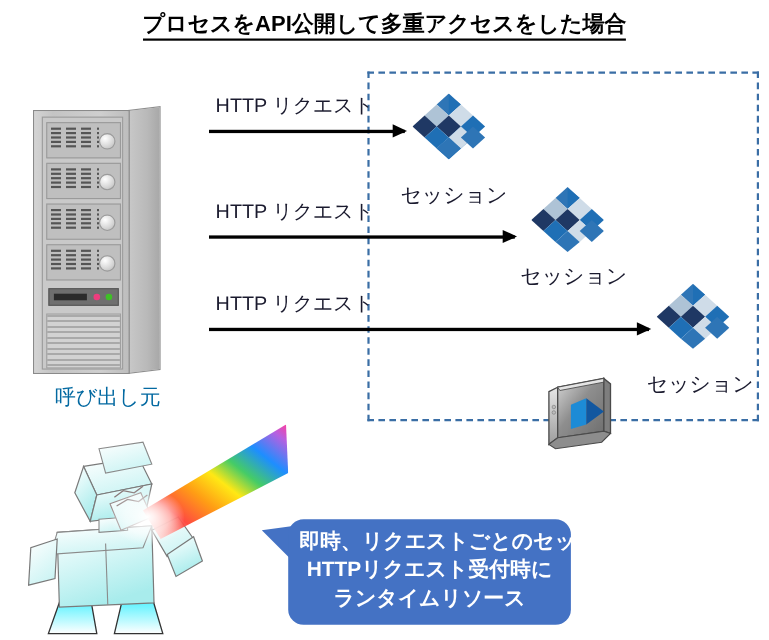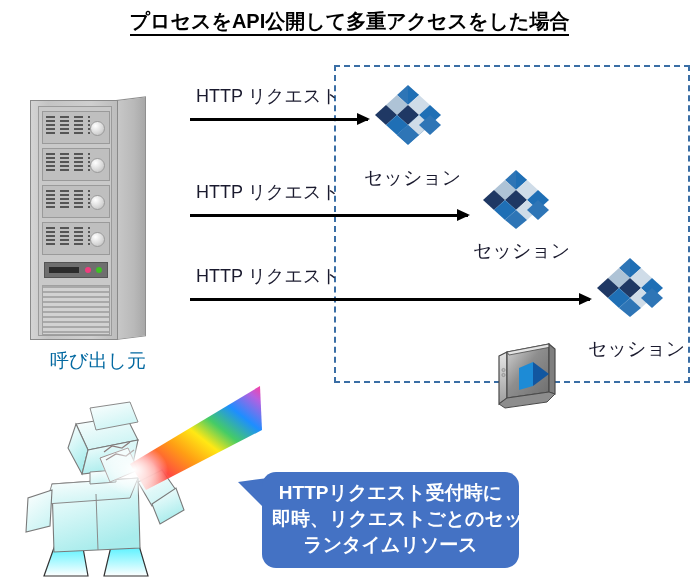--- a/index.html
+++ b/index.html
@@ -509,18 +509,18 @@
 
       <polygon points="118,78 248,0 250,44 134,104" fill="url(#rainbow)" opacity="0.92"></polygon>
 
       <ellipse cx="122" cy="84" rx="34" ry="26" fill="url(#flare)"></ellipse>
     </svg>
   </div>
 
   <div id="callout-tail"></div>
   <div id="callout"></div>
   <div id="callout-text">
+    <div>即時、リクエストごとのセッ</div>
     <div>HTTPリクエスト受付時に</div>
-    <div>即時、リクエストごとのセッ</div>
     <div>ランタイムリソース</div>
   </div>
 
 </div>
 
 </body></html>

